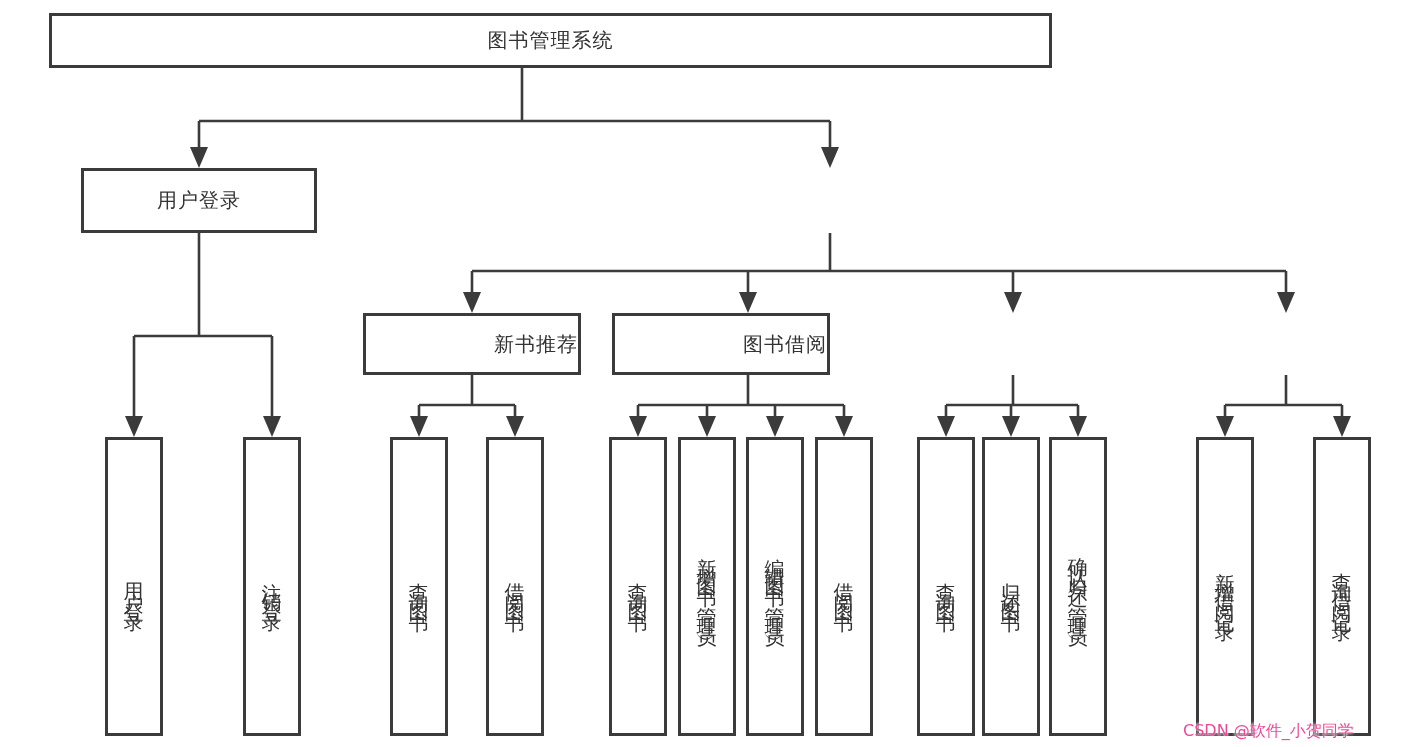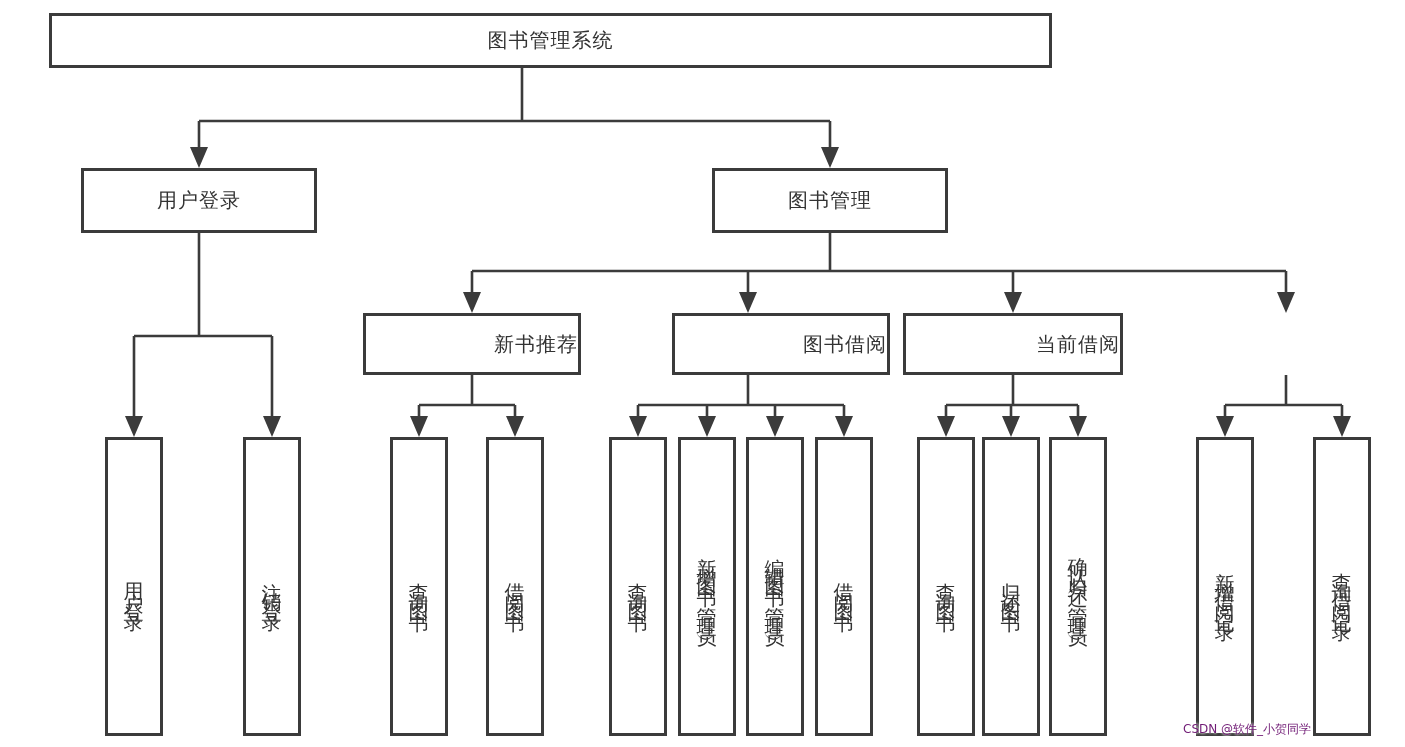--- a/index.html
+++ b/index.html
@@ -19,21 +19,21 @@
   .root { left:21px; top:13px; width:1003px; height:55px;margin-left:28px; }
   .l2   { top:168px; width:236px; height:65px; }
   .l3   { top:313px; height:62px;justify-content:flex-end; }
   .leaf { top:437px; width:58px; height:299px; }
   .vtext {
     writing-mode:vertical-rl; text-orientation:mixed;
     letter-spacing:10px; line-height:1; font-size:20px;
   }
   .watermark {
     position:absolute; left:1183px; top:721px; z-index:2;
-    font-size:12px; color:#701a75; white-space:nowrap;
+    font-size:16px; color:#ec4899; white-space:nowrap;
     text-shadow:0 0 3px #ffffff, 0 0 3px #ffffff;
     text-align:center;
   }
 </style>
 </head>
 <body>
 
 <div class="canvas">
 
   <svg class="svg-layer" width="1405" height="747" viewBox="0 0 1405 747">
@@ -53,32 +53,26 @@
          M1216 416L1234 416L1225 437Z M1333 416L1351 416L1342 437Z"></path>
   </svg>
 
   <div class="node root">
     <span>图书管理系统</span>
   </div>
 
   <div class="node l2" style="left:81px">
     <span>用户登录</span>
   </div>
-  <div class="node l2" style="left:712px">
-    <span>图书管理</span>
-  </div>
 
   <div class="node l3" style="left:363px;width:218px">
     <span>新书推荐</span>
   </div>
-  <div class="node l3" style="left:672px;width:218px">
+  <div class="node l3" style="left:612px;width:218px">
     <span>图书借阅</span>
-  </div>
-  <div class="node l3" style="left:903px;width:220px">
-    <span>当前借阅</span>
   </div>
 
   <div class="node leaf" style="left:105px">
     <span class="vtext">用户登录</span>
   </div>
   <div class="node leaf" style="left:243px">
     <span class="vtext">注销登录</span>
   </div>
   <div class="node leaf" style="left:390px">
     <span class="vtext">查询图书</span>

